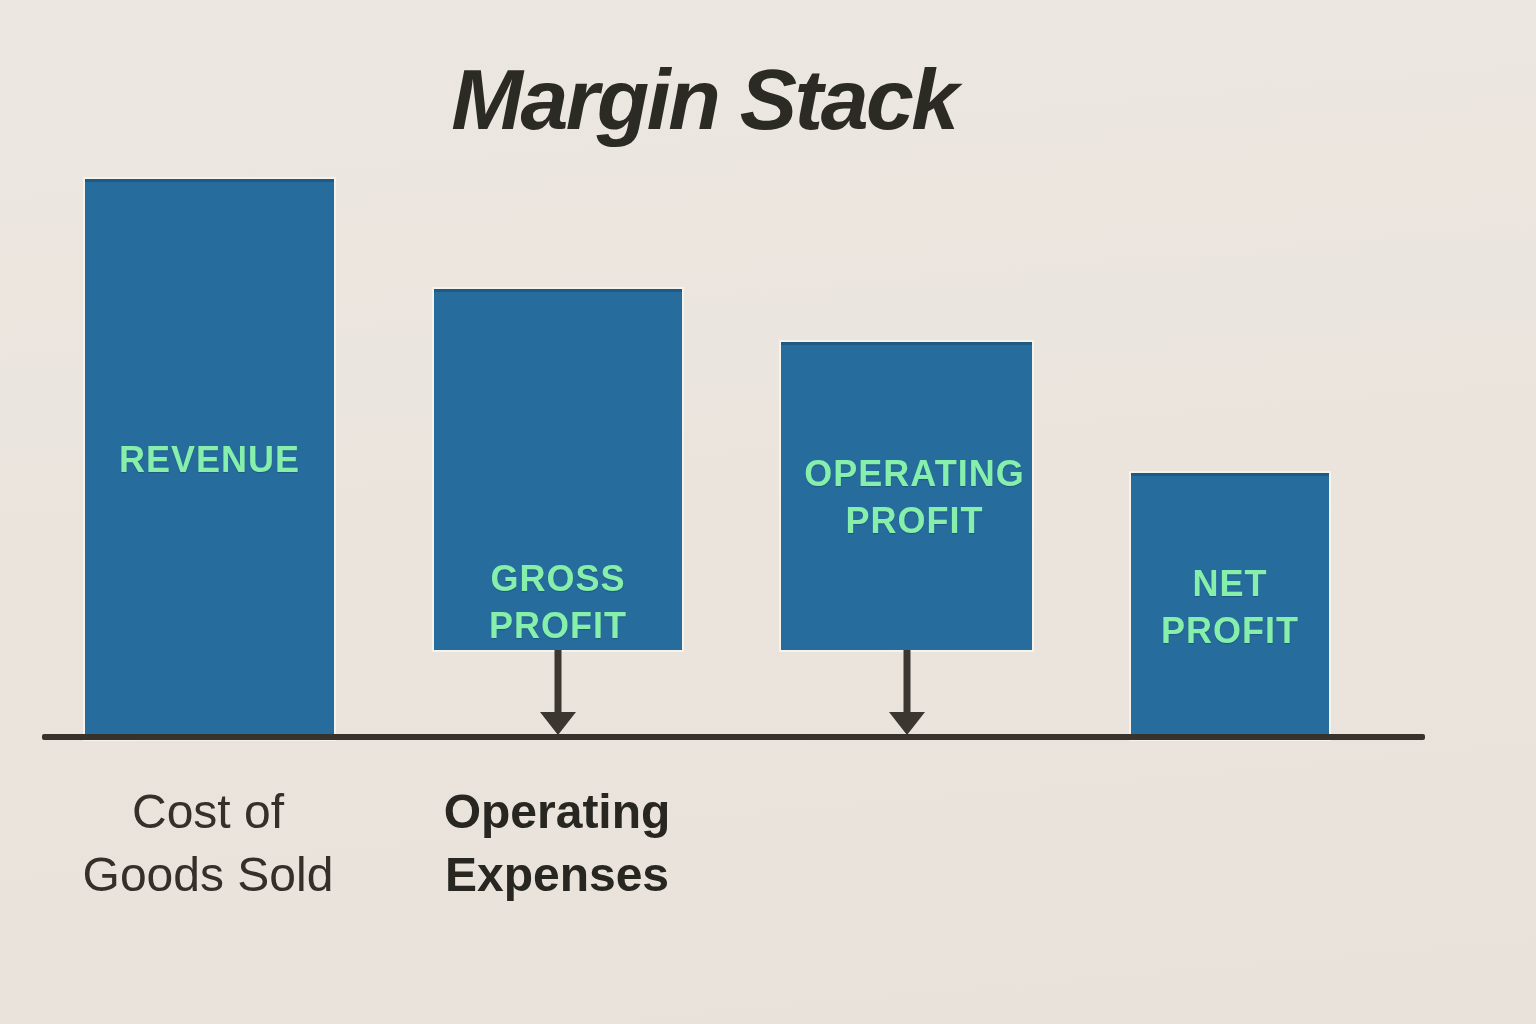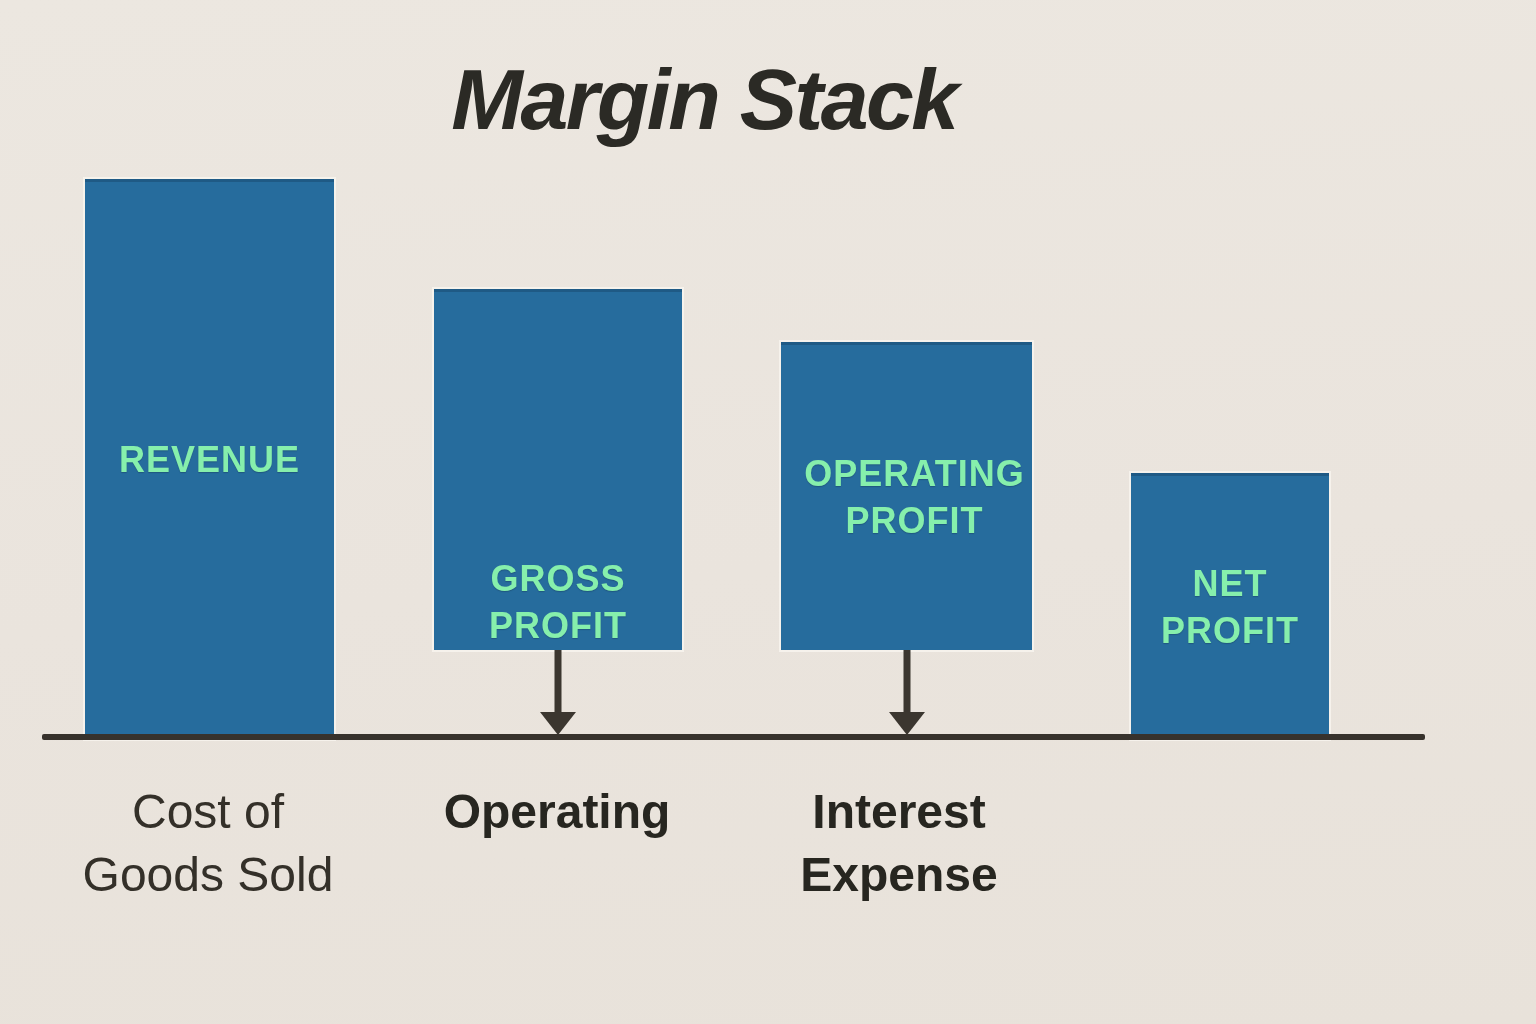--- a/index.html
+++ b/index.html
@@ -91,19 +91,16 @@
   </div>
 
   <div class="axis-line"></div>
 
   <div class="below-label" id="below-0" style="left: -12px;">
     <div>Cost of</div>
     <div>Goods Sold</div>
   </div>
   <div class="below-label bold" id="below-1" style="left: 337px;">
     <div>Operating</div>
-  </div>
-  <div class="below-label bold" id="below-2" style="left: 679px;">
-    <div>Interest</div>
-    <div>Expense</div>
+    <div>Expenses</div>
   </div>
 
 </div>
 
 </body></html>

